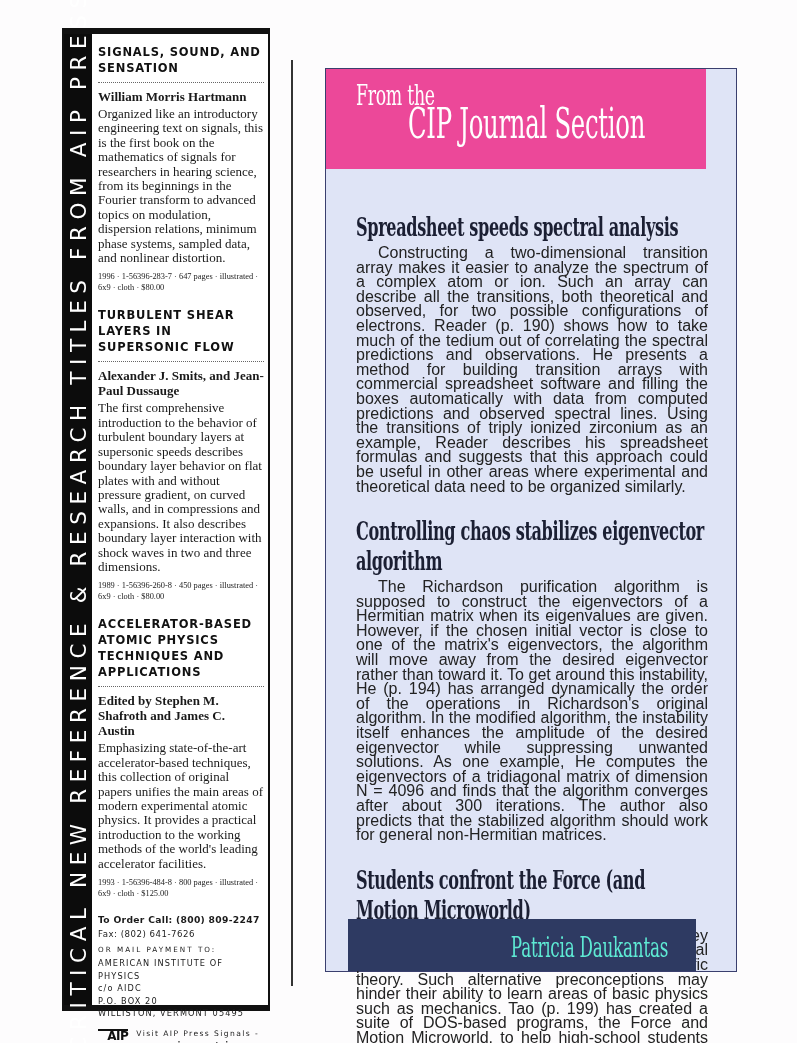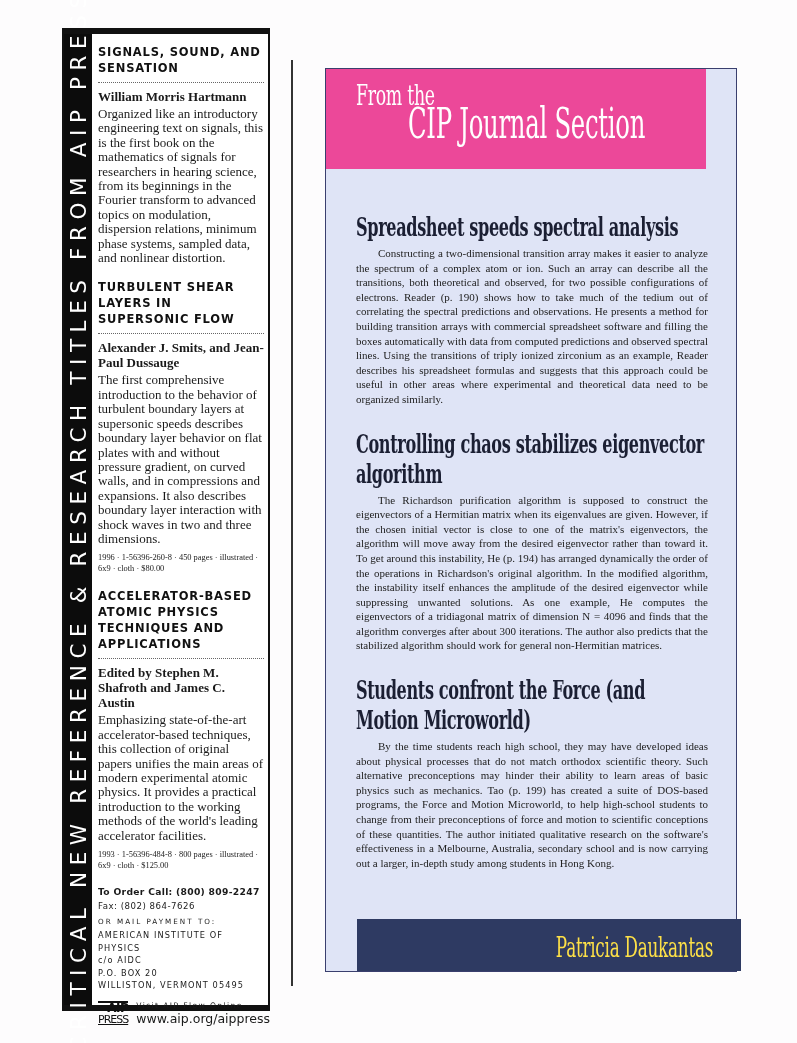--- a/index.html
+++ b/index.html
@@ -76,79 +76,80 @@
     transform-origin: left top; white-space: nowrap; letter-spacing: -0.5px;
   }
   .articles { position: absolute; left: 30px; top: 143px; width: 352px; }
   .article { margin-bottom: 22px; }
   .article-title {
     font-family: "DejaVu Serif", serif; font-weight: bold; color: #1b1f33;
     font-size: 26px; line-height: 30px; transform: scaleX(0.62); transform-origin: left top;
     width: 161%; margin-bottom: 4px; letter-spacing: -0.6px;
   }
   .article-body {
-    font-family: Liberation Serif, serif; font-size: 11px; line-height: 14.6px;
+    font-family: Liberation Sans, sans-serif; font-size: 16px; line-height: 14.6px;
     text-align: justify; color: #222; text-indent: 22px;
   }
   .panel-footer {
-    position: absolute; left: 31px; bottom: 0; width: 384px; height: 52px;
-    background: #2e3a62; color: #fde047;
+    position: absolute; left: 22px; bottom: 0; width: 348px; height: 52px;
+    background: #2e3a62; color: #5eead4;
   }
   .pf-author {
     position: absolute; right: 28px; top: 12px;
     font-family: "DejaVu Serif", serif; font-size: 28px; transform: scaleX(0.6);
     transform-origin: right top; white-space: nowrap; letter-spacing: -0.4px;
   }
 </style>
 </head>
 <body>
 
 <div class="aip-box">
   <div class="aip-strip">
     <div class="aip-strip-text">CRITICAL NEW REFERENCE &amp; RESEARCH TITLES FROM AIP PRESS</div>
   </div>
   <div class="aip-content">
     <div class="book">
       <div class="book-title">Signals, Sound, and Sensation</div>
       <div class="book-rule"></div>
       <div class="book-author">William Morris Hartmann</div>
       <div class="book-desc">Organized like an introductory engineering text on signals, this is the first book on the mathematics of signals for researchers in hearing science, from its beginnings in the Fourier transform to advanced topics on modulation, dispersion relations, minimum phase systems, sampled data, and nonlinear distortion.</div>
+      <div class="book-meta">1996 · 1-56396-283-7 · 647 pages · illustrated · 6x9 · cloth · $80.00</div>
     </div>
     <div class="book">
       <div class="book-title">Turbulent Shear Layers in Supersonic Flow</div>
       <div class="book-rule"></div>
       <div class="book-author">Alexander J. Smits, and Jean-Paul Dussauge</div>
       <div class="book-desc">The first comprehensive introduction to the behavior of turbulent boundary layers at supersonic speeds describes boundary layer behavior on flat plates with and without pressure gradient, on curved walls, and in compressions and expansions. It also describes boundary layer interaction with shock waves in two and three dimensions.</div>
-      <div class="book-meta">1996 · 1-56396-260-8 · 450 pages · illustrated · 6x9 · cloth · $80.00</div>
+      <div class="book-meta">1989 · 1-56396-260-8 · 450 pages · illustrated · 6x9 · cloth · $80.00</div>
     </div>
     <div class="book">
       <div class="book-title">Accelerator-based Atomic Physics Techniques and Applications</div>
       <div class="book-rule"></div>
       <div class="book-author">Edited by Stephen M. Shafroth and James C. Austin</div>
       <div class="book-desc">Emphasizing state-of-the-art accelerator-based techniques, this collection of original papers unifies the main areas of modern experimental atomic physics. It provides a practical introduction to the working methods of the world's leading accelerator facilities.</div>
       <div class="book-meta">1993 · 1-56396-484-8 · 800 pages · illustrated · 6x9 · cloth · $125.00</div>
     </div>
 
     <div class="order">
       <div class="order-call">To Order Call: (800) 809-2247</div>
-      <div class="order-fax">Fax: (802) 864-7626</div>
+      <div class="order-fax">Fax: (802) 641-7626</div>
       <div class="order-mail">OR MAIL PAYMENT TO:</div>
       <div class="order-addr">
         <div>American Institute of Physics</div>
         <div class="lc">c/o AIDC</div>
         <div>P.O. Box 20</div>
         <div>Williston, Vermont 05495</div>
       </div>
       <div class="online">
         <div class="aip-logo">
           <div class="l1">AIP</div>
           <div class="l2">PRESS</div>
         </div>
         <div>
-          <div class="online-label">Visit AIP Flow Online -</div>
+          <div class="online-label">Visit AIP Press Signals -</div>
           <div class="online-url">www.aip.org/aippress</div>
         </div>
       </div>
     </div>
   </div>
 </div>
 
 <div class="divider"></div>
 
 <div class="panel">

